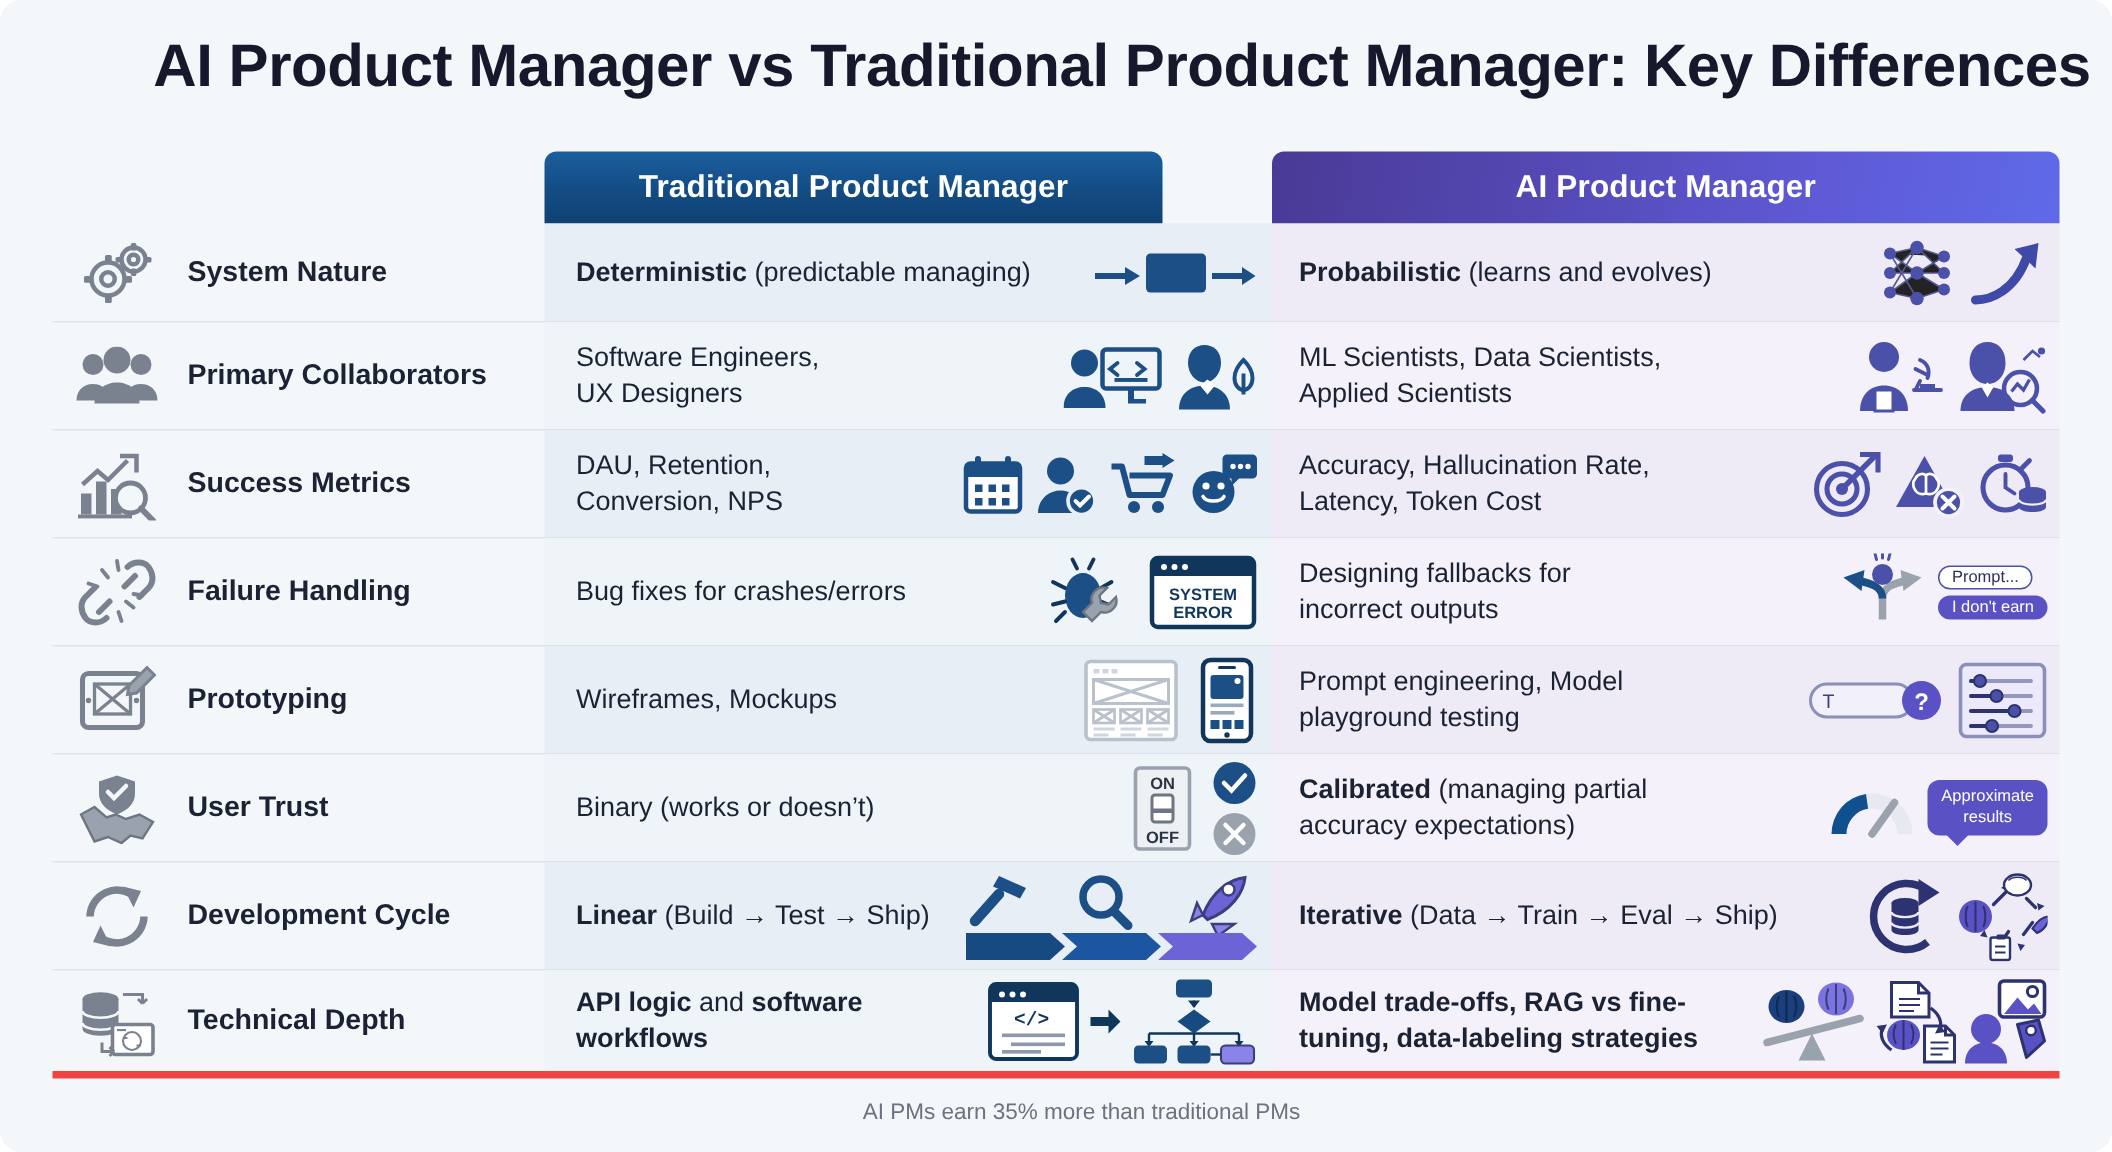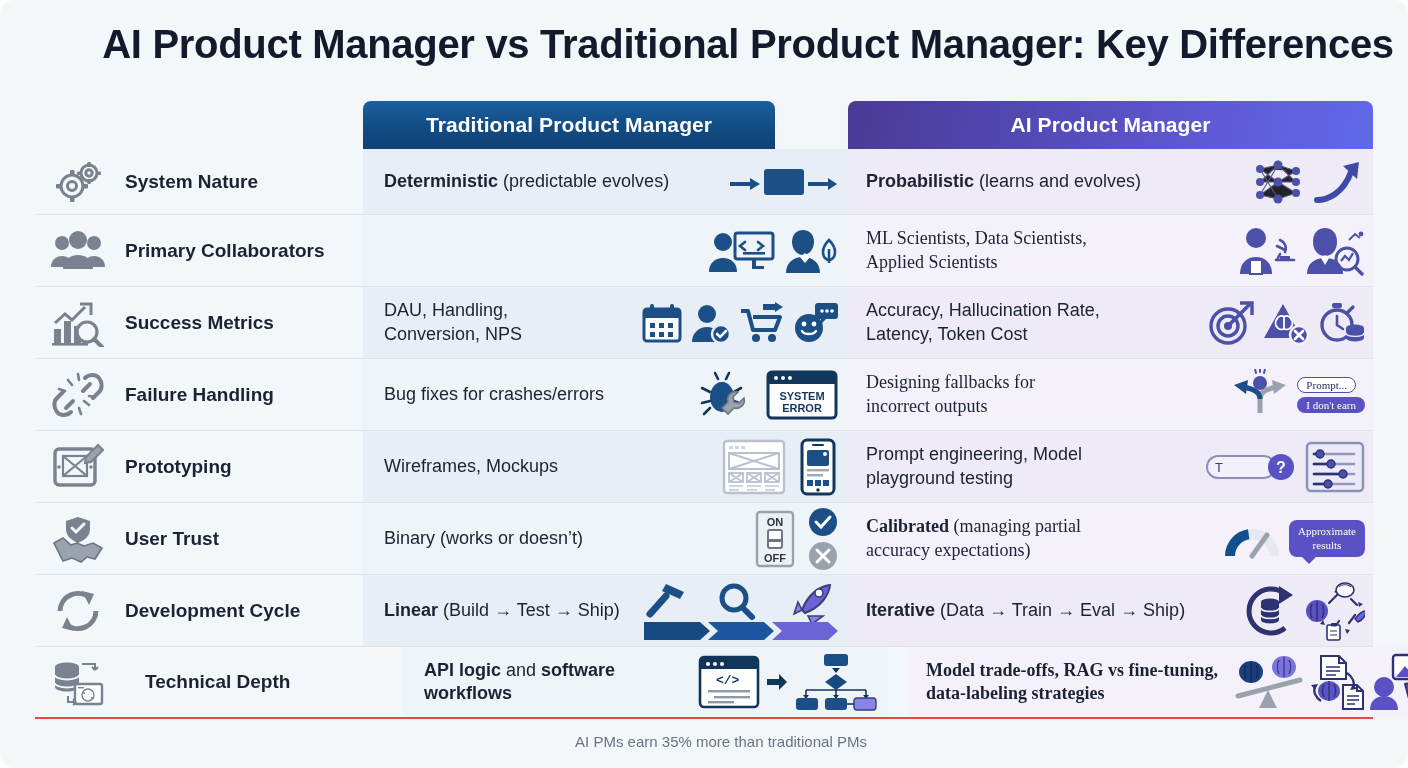--- a/index.html
+++ b/index.html
@@ -58,21 +58,21 @@
     position: absolute;
     left: 35px; top: 149px;
     width: 1338px;
   }
   .row {
     position: relative;
     display: flex;
     align-items: stretch;
     border-bottom: 1px solid #dfe4ea;
   }
-  .row:last-child { border-bottom: 2px solid #ef4444; gap: 20px; }
+  .row:last-child { border-bottom: 5px solid #ef4444; }
 
   
   .c-icon {
     width: 86px;
     flex: none;
     display: flex;
     align-items: center;
     justify-content: center;
   }
   .c-label {
@@ -97,21 +97,21 @@
   .row.alt .c-trad { background: #eff4f9; }
   .c-ai {
     width: 525px;
     flex: none;
     position: relative;
     display: flex;
     align-items: center;
     padding: 0 8px 0 18px;
     background: #eeeaf6;
   }
-  .row.alt .c-ai { background: #f4f1fa; font-family: Liberation Serif, serif; }
+  .row.alt .c-ai { background: #f4f1fa; }
 
   .txt {
     font-size: 18px;
     line-height: 1.3;
     color: #1b2233;
     max-width: 318px;
   }
   .c-ai .txt { max-width: 300px; }
   .txt b { font-weight: 700; }
 
@@ -171,21 +171,21 @@
               <rect x="31" y="25" width="6" height="4.5" rx="1"></rect>
             <rect x="36.3" y="3" width="3.6" height="5" rx="1"></rect>
               <rect x="36.3" y="20" width="3.6" height="5" rx="1"></rect>
             <rect x="26" y="12.4" width="5" height="3.6" rx="1"></rect>
               <rect x="45" y="12.4" width="5" height="3.6" rx="1"></rect>
           </g>
         </svg>
       </div>
       <div class="c-label">System Nature</div>
       <div class="c-trad">
-        <div class="txt" style="max-width:340px"><b>Deterministic</b><span> (predictable evolves)</span></div>
+        <div class="txt" style="max-width:340px"><b>Deterministic</b><span> (predictable managing)</span></div>
         <div class="art">
           <svg width="110" height="38" viewBox="0 0 110 38">
             <g fill="#1c4f86">
                 <path d="M2 19h20v-4l10 6-10 6v-4H2z"></path>
                 <rect x="36" y="6" width="40" height="26" rx="3"></rect>
                 <path d="M80 19h20v-4l9 6-9 6v-4H80z"></path>
               </g>
           </svg>
         </div>
       </div>
@@ -224,20 +224,22 @@
               <path d="M1 36c0-7 5-11 11-11s11 4 11 11z"></path>
             <circle cx="44" cy="12" r="7"></circle>
               <path d="M33 36c0-7 5-11 11-11s11 4 11 11z"></path>
             <circle cx="28" cy="9" r="9"></circle>
               <path d="M13 38c0-9 7-14 15-14s15 5 15 14z"></path>
           </g>
         </svg>
       </div>
       <div class="c-label">Primary Collaborators</div>
       <div class="c-trad">
+        <div class="txt" style="white-space:pre-line">Software Engineers,
+UX Designers</div>
         <div class="art">
           <svg width="66" height="46" viewBox="0 0 66 46">
             <g fill="#1c4f86">
               <rect x="26" y="5" width="38" height="26" rx="2.5" fill="none" stroke="#1c4f86" stroke-width="3"></rect>
               <path d="M36 14l-5 4 5 4M49 14l5 4-5 4" fill="none" stroke="#1c4f86" stroke-width="2.6" stroke-linecap="round"></path>
               <rect x="34" y="24" width="22" height="2.6"></rect>
               <path d="M43 31h4v7h8v3h-12z"></path>
               <circle cx="14" cy="14" r="9"></circle>
                 <path d="M0 44c0-9 6-14 14-14s14 5 14 14z"></path>
             </g>
@@ -298,21 +300,21 @@
             <rect x="2" y="44" width="36" height="2.6"></rect>
           </g>
           <path d="M5 24l10-9 7 6 13-13" fill="none" stroke="#7a8290" stroke-width="3"></path>
           <path d="M30 5h11v11" fill="none" stroke="#7a8290" stroke-width="3"></path>
           <circle cx="37" cy="33" r="10" fill="#f4f7fa" stroke="#7a8290" stroke-width="3.2"></circle>
           <path d="M44 40l8 8" stroke="#7a8290" stroke-width="4" stroke-linecap="round"></path>
         </svg>
       </div>
       <div class="c-label">Success Metrics</div>
       <div class="c-trad">
-        <div class="txt" style="white-space:pre-line">DAU, Handling,
+        <div class="txt" style="white-space:pre-line">DAU, Retention,
 Conversion, NPS</div>
         <div class="art">
           <svg width="42" height="42" viewBox="0 0 42 42">
             <rect x="3" y="7" width="36" height="32" rx="3" fill="#fff" stroke="#1c4f86" stroke-width="3"></rect>
             <rect x="3" y="7" width="36" height="9" fill="#1c4f86"></rect>
             <g fill="#1c4f86">
                 <rect x="9" y="2" width="4" height="9" rx="2"></rect>
                 <rect x="29" y="2" width="4" height="9" rx="2"></rect>
             <rect x="9" y="21" width="5" height="5"></rect>
                 <rect x="18" y="21" width="5" height="5"></rect>

